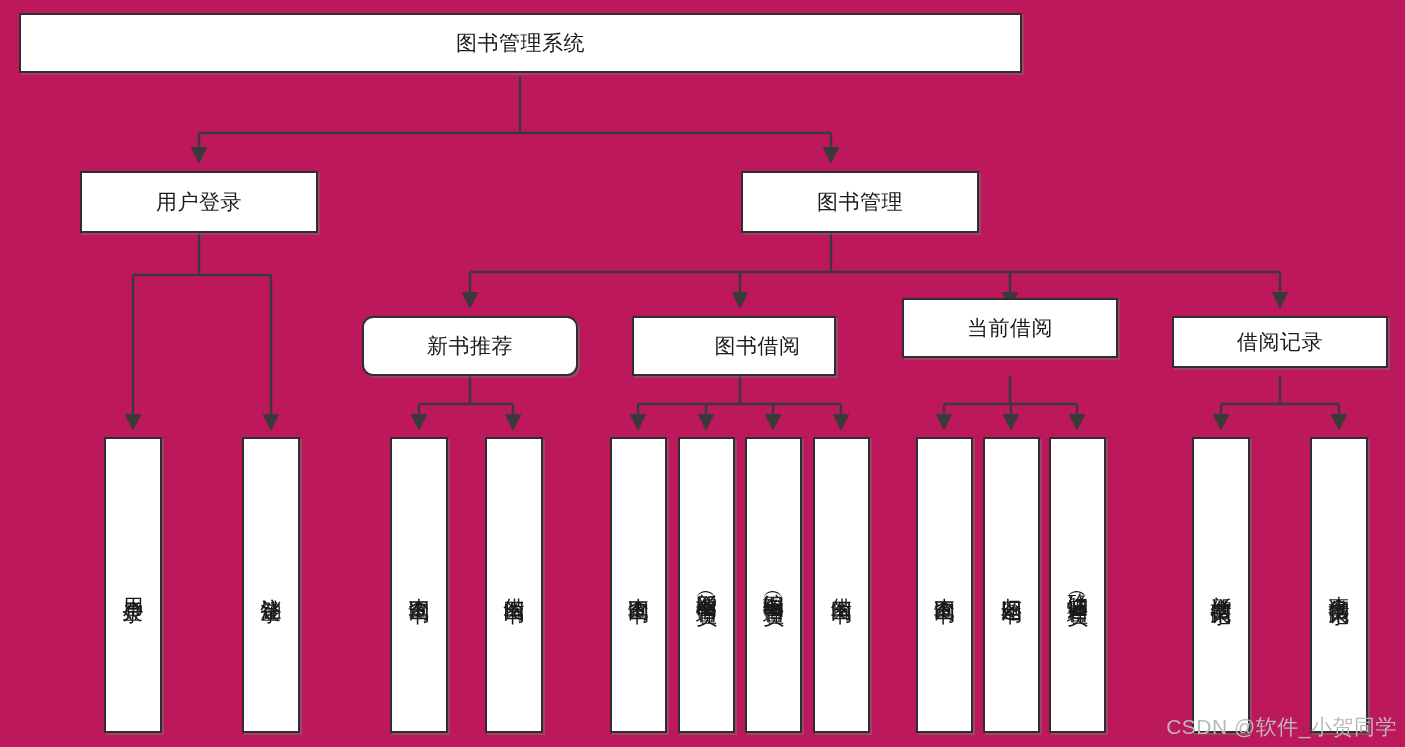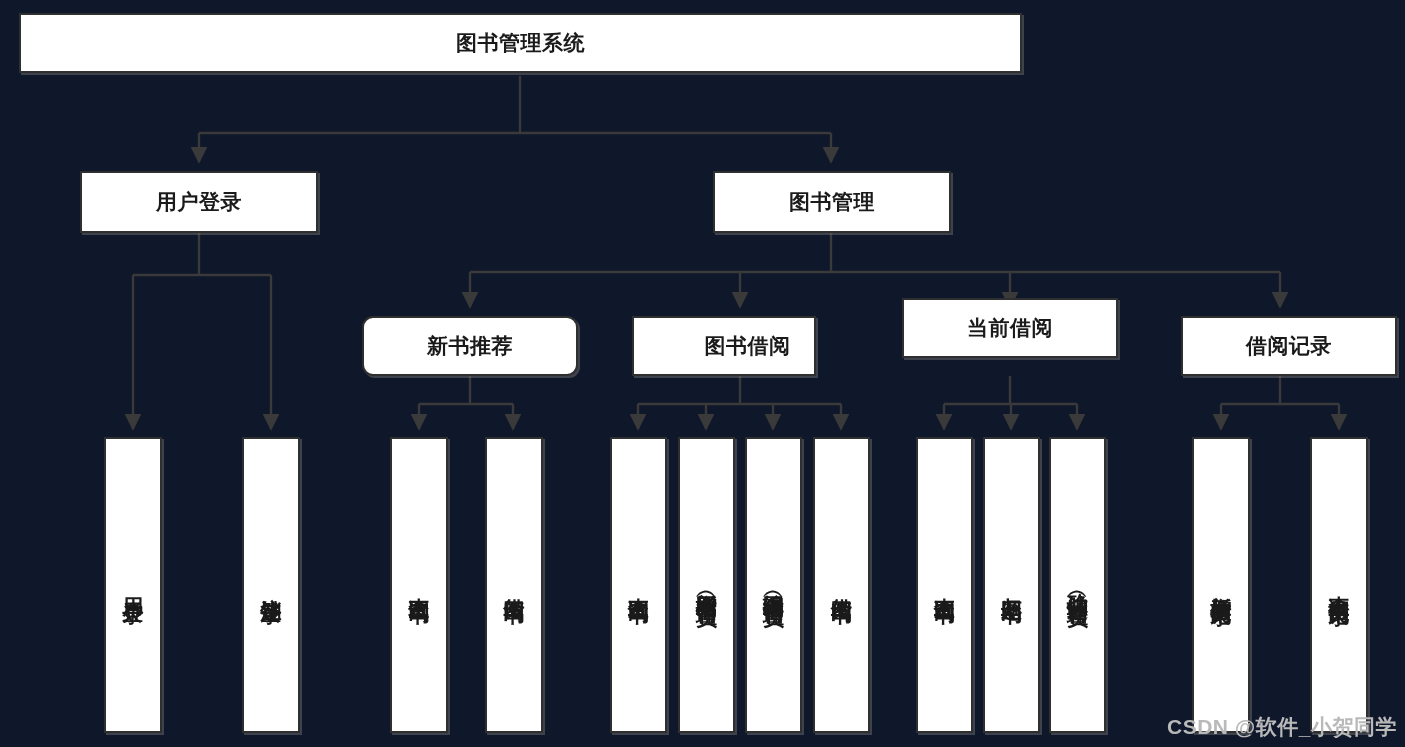--- a/index.html
+++ b/index.html
@@ -7,23 +7,22 @@
     padding: 0;
     background: #ffffff;
   }
   body {
     font-family: "Liberation Sans", "DejaVu Sans", sans-serif;
   }
   #canvas {
     position: relative;
     width: 1405px;
     height: 747px;
-    background: #0f172a;
+    background: #be185d;
     overflow: hidden;
-    font-weight: bold;
   }
   #edges {
     position: absolute;
     left: 0;
     top: 0;
     width: 1405px;
     height: 747px;
     pointer-events: none;
   }
   .node {
@@ -126,34 +125,34 @@
     </g>
   </svg>
 
   <div class="node horiz" style="left:19px; top:13px; width:1003px; height:60px;">
     <span class="lbl">图书管理系统</span>
   </div>
 
   <div class="node horiz" style="left:80px; top:171px; width:238px; height:62px;">
     <span class="lbl">用户登录</span>
   </div>
-  <div class="node horiz" style="left:713px; top:171px; width:238px; height:62px;">
+  <div class="node horiz" style="left:741px; top:171px; width:238px; height:62px;">
     <span class="lbl">图书管理</span>
   </div>
 
   <div class="node horiz" style="left:362px; top:316px; width:216px; height:60px;border-radius:11px;">
     <span class="lbl">新书推荐</span>
   </div>
-  <div class="node horiz" style="left:632px; top:316px; width:184px; height:60px;padding-left:47px;">
+  <div class="node horiz" style="left:632px; top:316px; width:204px; height:60px;padding-left:47px;">
     <span class="lbl">图书借阅</span>
   </div>
   <div class="node horiz" style="left:902px; top:298px; width:216px; height:60px;">
     <span class="lbl">当前借阅</span>
   </div>
-  <div class="node horiz" style="left:1172px; top:316px; width:216px; height:60px;margin-left:9px;">
+  <div class="node horiz" style="left:1172px; top:316px; width:216px; height:52px;">
     <span class="lbl">借阅记录</span>
   </div>
 
   <div class="node vert" style="left:104px; top:437px; width:58px; height:296px;">
     <span class="lbl">用户登录</span>
   </div>
   <div class="node vert" style="left:242px; top:437px; width:58px; height:296px;">
     <span class="lbl">注销登录</span>
   </div>
 

